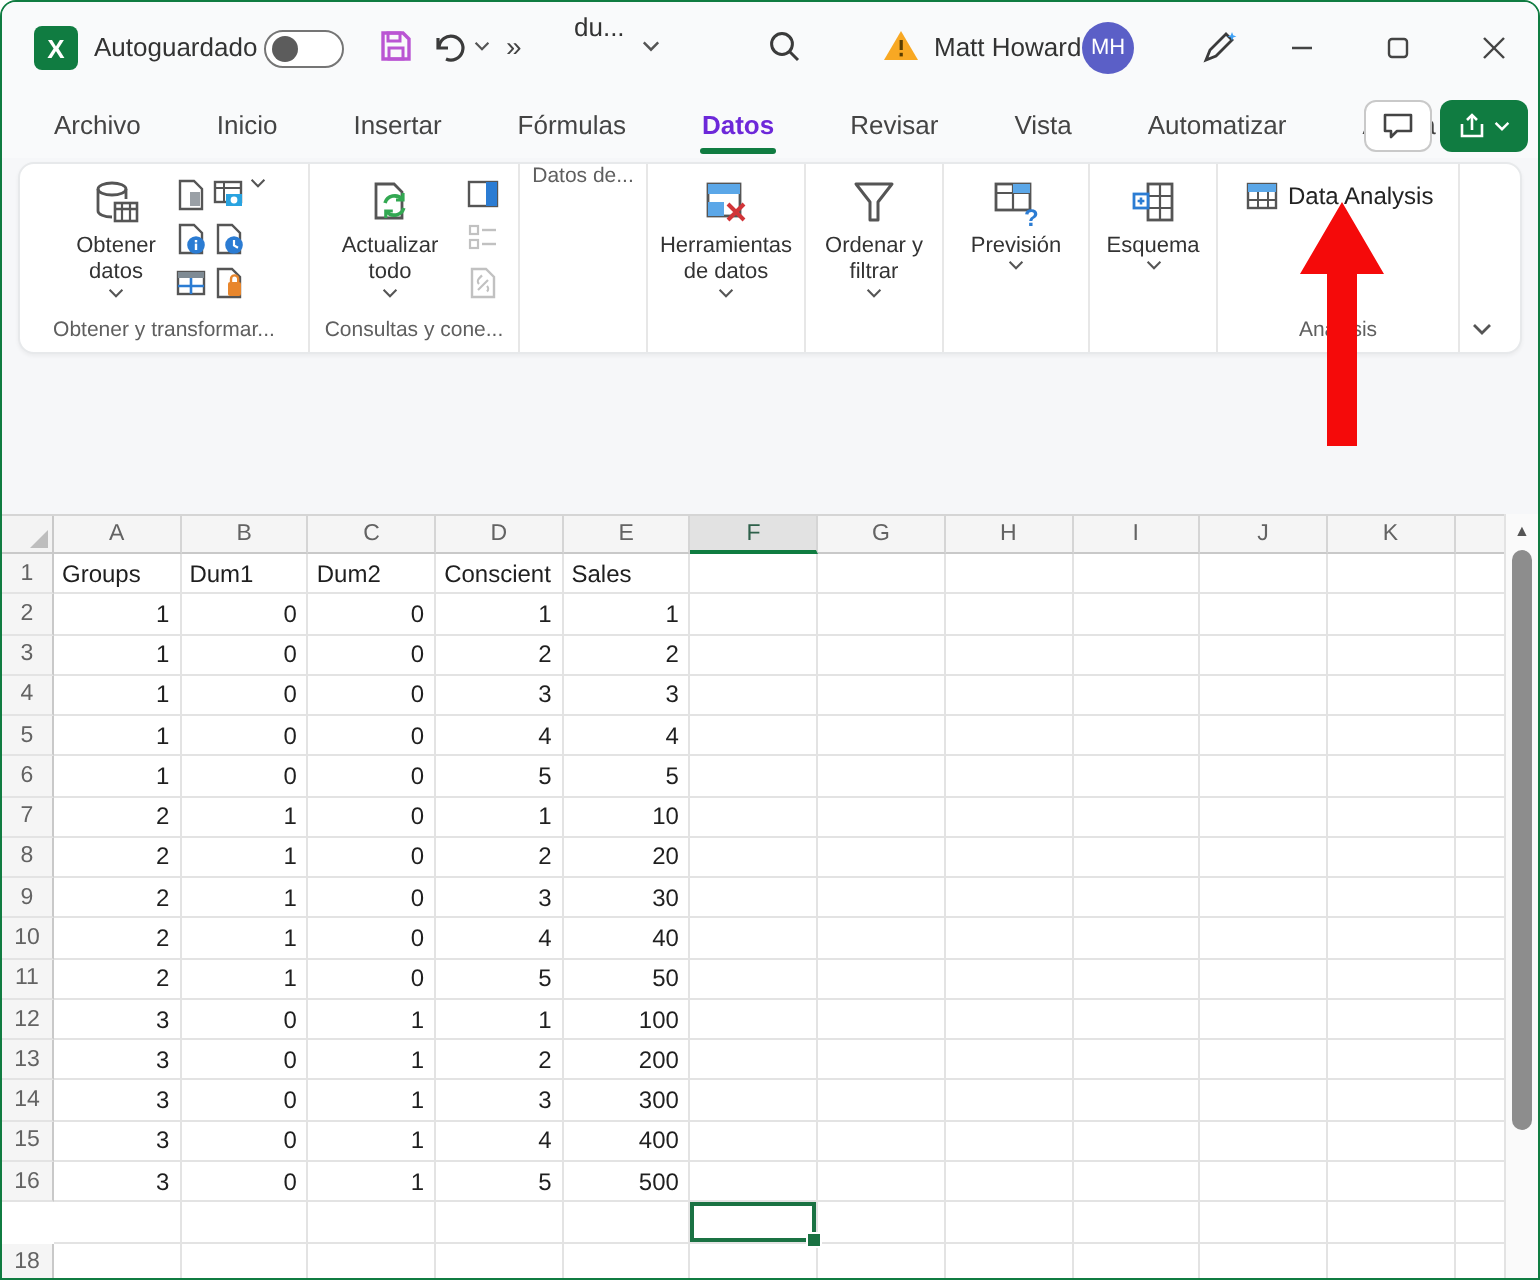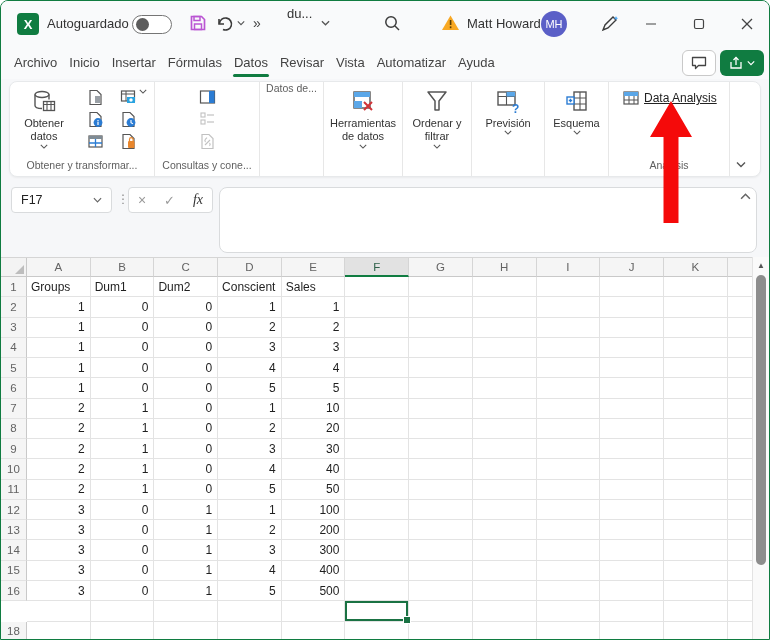--- a/index.html
+++ b/index.html
@@ -32,23 +32,23 @@
     background:#5B5FC7; color:#fff; font-size:11px; display:flex;
     align-items:center; justify-content:center; }
   .pen-ic { left:598px; top:13px; }
   .win-btn { top:0; width:44px; height:46px; display:flex; align-items:center;
     justify-content:center; color:#444; }
   .btn-min { left:628px; } .btn-max { left:676px; } .btn-close { left:724px; }
 
   
   .menubar { position:relative; height:32px; background:#F9FAFB;
     display:flex; align-items:center; padding-left:7px; }
-  .tab { position:relative; padding:0 5px; margin:0 1px; font-size:13px;
+  .tab { position:relative; padding:0 5px; margin:0 14px; font-size:13px;
     color:#444; line-height:30px; white-space:nowrap; }
-  .tab.active { color:#404040; font-weight:normal; }
+  .tab.active { color:#6d28d9; font-weight:bold; }
   .tab.active::after { content:""; position:absolute; left:4px; right:4px;
     bottom:1px; height:3px; background:#107C41; border-radius:2px; }
   .comment-btn { position:absolute; left:681px; top:3px; width:34px; height:26px;
     background:#fff; border:1px solid #C9C9C9; border-radius:6px;
     display:flex; align-items:center; justify-content:center; }
   .share-btn { position:absolute; left:719px; top:3px; width:44px; height:26px;
     background:#107C41; border-radius:6px; display:flex; align-items:center;
     justify-content:center; gap:4px; color:#fff; }
 
   
@@ -63,21 +63,21 @@
   .rg-label { height:17px; font-size:10.5px; color:#5f5f5f; text-align:center;
     white-space:nowrap; overflow:hidden; }
   .bigbtn { display:flex; flex-direction:column; align-items:center;
     text-align:center; font-size:11px; color:#333; line-height:1.22; }
   .bigbtn .bicon { height:30px; display:flex; align-items:center; }
   .bigbtn .blabel { max-width:78px; }
   .chev { display:inline-block; vertical-align:middle; }
   .smallcol { display:flex; flex-direction:column; gap:5px; padding-top:2px; }
   .smallrow { display:flex; align-items:flex-start; gap:2px; }
   .da-btn { display:flex; align-items:center; gap:5px; font-size:12px;
-    color:#222; padding:4px 6px;text-decoration:underline; }
+    color:#222; padding:4px 6px; }
   .ribbon-collapse { position:absolute; right:14px; bottom:8px; color:#555; }
 
   
   .fbar { position:relative; height:76px; }
   .namebox { position:absolute; left:10px; top:6px; width:101px; height:26px;
     background:#fff; border:1px solid #D9DBDD; border-radius:4px;
     display:flex; align-items:center; font-size:12.5px; color:#222; }
   .namebox .nb-text { padding-left:9px; flex:1; }
   .nb-dots { position:absolute; left:116px; top:11px; color:#8a8a8a;
     font-size:12px; letter-spacing:0; }
@@ -235,21 +235,21 @@
       <svg class="ic" width="8" height="6" viewBox="0 0 10 6">
           <polyline points="1,1 5,5 9,1" fill="none" stroke="#fff" stroke-width="1.5"></polyline>
         </svg>
     </div>
   </div>
 
   <div class="ribbon-area">
     <div class="ribbon-panel">
 
       <div class="rgroup" style="width:145px">
-        <div class="rg-content" style="gap:16px">
+        <div class="rg-content" style="gap:2px">
           <div class="bigbtn" style="width:54px">
             <div class="bicon">
               <svg class="ic" width="26" height="26" viewBox="0 0 26 26">
                   <ellipse cx="11" cy="5.5" rx="7" ry="3" fill="none" stroke="#555" stroke-width="1.4"></ellipse>
                   <path d="M4 5.5 v11 c0 1.7 3.1 3 7 3" fill="none" stroke="#555" stroke-width="1.4"></path>
                   <path d="M18 5.5 v5" fill="none" stroke="#555" stroke-width="1.4"></path>
                   <rect x="12.5" y="12.5" width="11" height="9" fill="#fff" stroke="#555" stroke-width="1.3"></rect>
                   <line x1="12.5" y1="15.5" x2="23.5" y2="15.5" stroke="#555" stroke-width="1.2"></line>
                   <line x1="16" y1="12.5" x2="16" y2="21.5" stroke="#555" stroke-width="1.1"></line>
                   <line x1="20" y1="12.5" x2="20" y2="21.5" stroke="#555" stroke-width="1.1"></line>
@@ -301,20 +301,35 @@
                 <rect x="8" y="8" width="6.5" height="7" rx="1" fill="#E8862C"></rect>
                 <path d="M9.5 8 v-1.5 a1.8 1.8 0 0 1 3.6 0 V8" fill="none" stroke="#E8862C" stroke-width="1.2"></path>
               </svg>
           </div>
         </div>
         <div class="rg-label">Obtener y transformar...</div>
       </div>
 
       <div class="rgroup" style="width:105px">
         <div class="rg-content" style="gap:7px">
+          <div class="bigbtn" style="width:62px">
+            <div class="bicon">
+              <svg class="ic" width="26" height="26" viewBox="0 0 26 26">
+                  <path d="M6 3 h9 l4 4 v13 h-13 z" fill="none" stroke="#555" stroke-width="1.4"></path>
+                  <path d="M10.5 12.5 a5 5 0 0 1 8.6-1.8" fill="none" stroke="#33A852" stroke-width="1.8"></path>
+                  <polyline points="19.5,7.5 19.5,11 16,11" fill="none" stroke="#33A852" stroke-width="1.6"></polyline>
+                  <path d="M19.9 15 a5 5 0 0 1-8.6 1.8" fill="none" stroke="#33A852" stroke-width="1.8"></path>
+                  <polyline points="10.9,20 10.9,16.5 14.4,16.5" fill="none" stroke="#33A852" stroke-width="1.6"></polyline>
+                </svg>
+            </div>
+            <span class="blabel">Actualizar todo</span>
+            <svg class="chev" width="8" height="5" viewBox="0 0 10 6">
+                <polyline points="1,1 5,5 9,1" fill="none" stroke="#555" stroke-width="1.3"></polyline>
+              </svg>
+          </div>
           <div class="smallcol">
             <svg class="ic" width="17" height="17" viewBox="0 0 17 17">
                 <rect x="1.5" y="2" width="14" height="12" fill="none" stroke="#555" stroke-width="1.2"></rect>
                 <rect x="10" y="2" width="5.5" height="12" fill="#2B7CD3"></rect>
               </svg>
             <svg class="ic" width="17" height="17" viewBox="0 0 17 17" opacity="0.45">
                 <rect x="2" y="2" width="4" height="4" fill="none" stroke="#777" stroke-width="1.1"></rect>
                 <rect x="2" y="9" width="4" height="4" fill="none" stroke="#777" stroke-width="1.1"></rect>
                 <line x1="8" y1="4" x2="15" y2="4" stroke="#777" stroke-width="1.2"></line>
                 <line x1="8" y1="11" x2="15" y2="11" stroke="#777" stroke-width="1.2"></line>
@@ -432,40 +447,20 @@
       <div class="rgroup" style="flex:1; border-right:none">
         <span class="ribbon-collapse">
           <svg class="ic" width="10" height="7" viewBox="0 0 10 6">
               <polyline points="1,1 5,5 9,1" fill="none" stroke="#555" stroke-width="1.4"></polyline>
             </svg>
         </span>
       </div>
     </div>
   </div>
 
-  <div class="fbar">
-    <div class="namebox">
-      <span class="nb-text">F17</span>
-      <svg class="chev" style="margin-right:9px" width="9" height="6" viewBox="0 0 10 6">
-          <polyline points="1,1 5,5 9,1" fill="none" stroke="#666" stroke-width="1.3"></polyline>
-        </svg>
-    </div>
-    <span class="nb-dots">⋮</span>
-    <div class="fxbox">
-      <span class="fx-x">×</span>
-      <span class="fx-check">✓</span>
-      <span class="fx-fx">fx</span>
-    </div>
-    <div class="finput"></div>
-    <span class="fbar-collapse">
-      <svg class="ic" width="11" height="7" viewBox="0 0 10 6">
-          <polyline points="1,5 5,1 9,5" fill="none" stroke="#666" stroke-width="1.4"></polyline>
-        </svg>
-    </span>
-  </div>
 
   <div class="grid">
     <div class="ghead">
       <div class="corner"></div>
     <div class="colhdr">A</div>
         <div class="colhdr">B</div>
         <div class="colhdr">C</div>
         <div class="colhdr">D</div>
         <div class="colhdr">E</div>
         <div class="colhdr sel">F</div>

